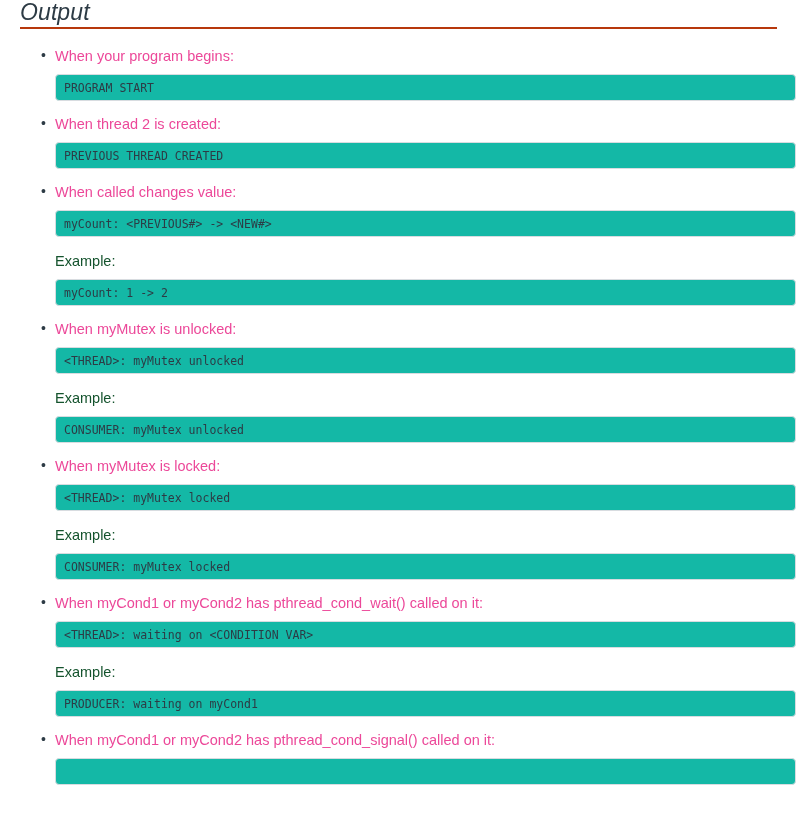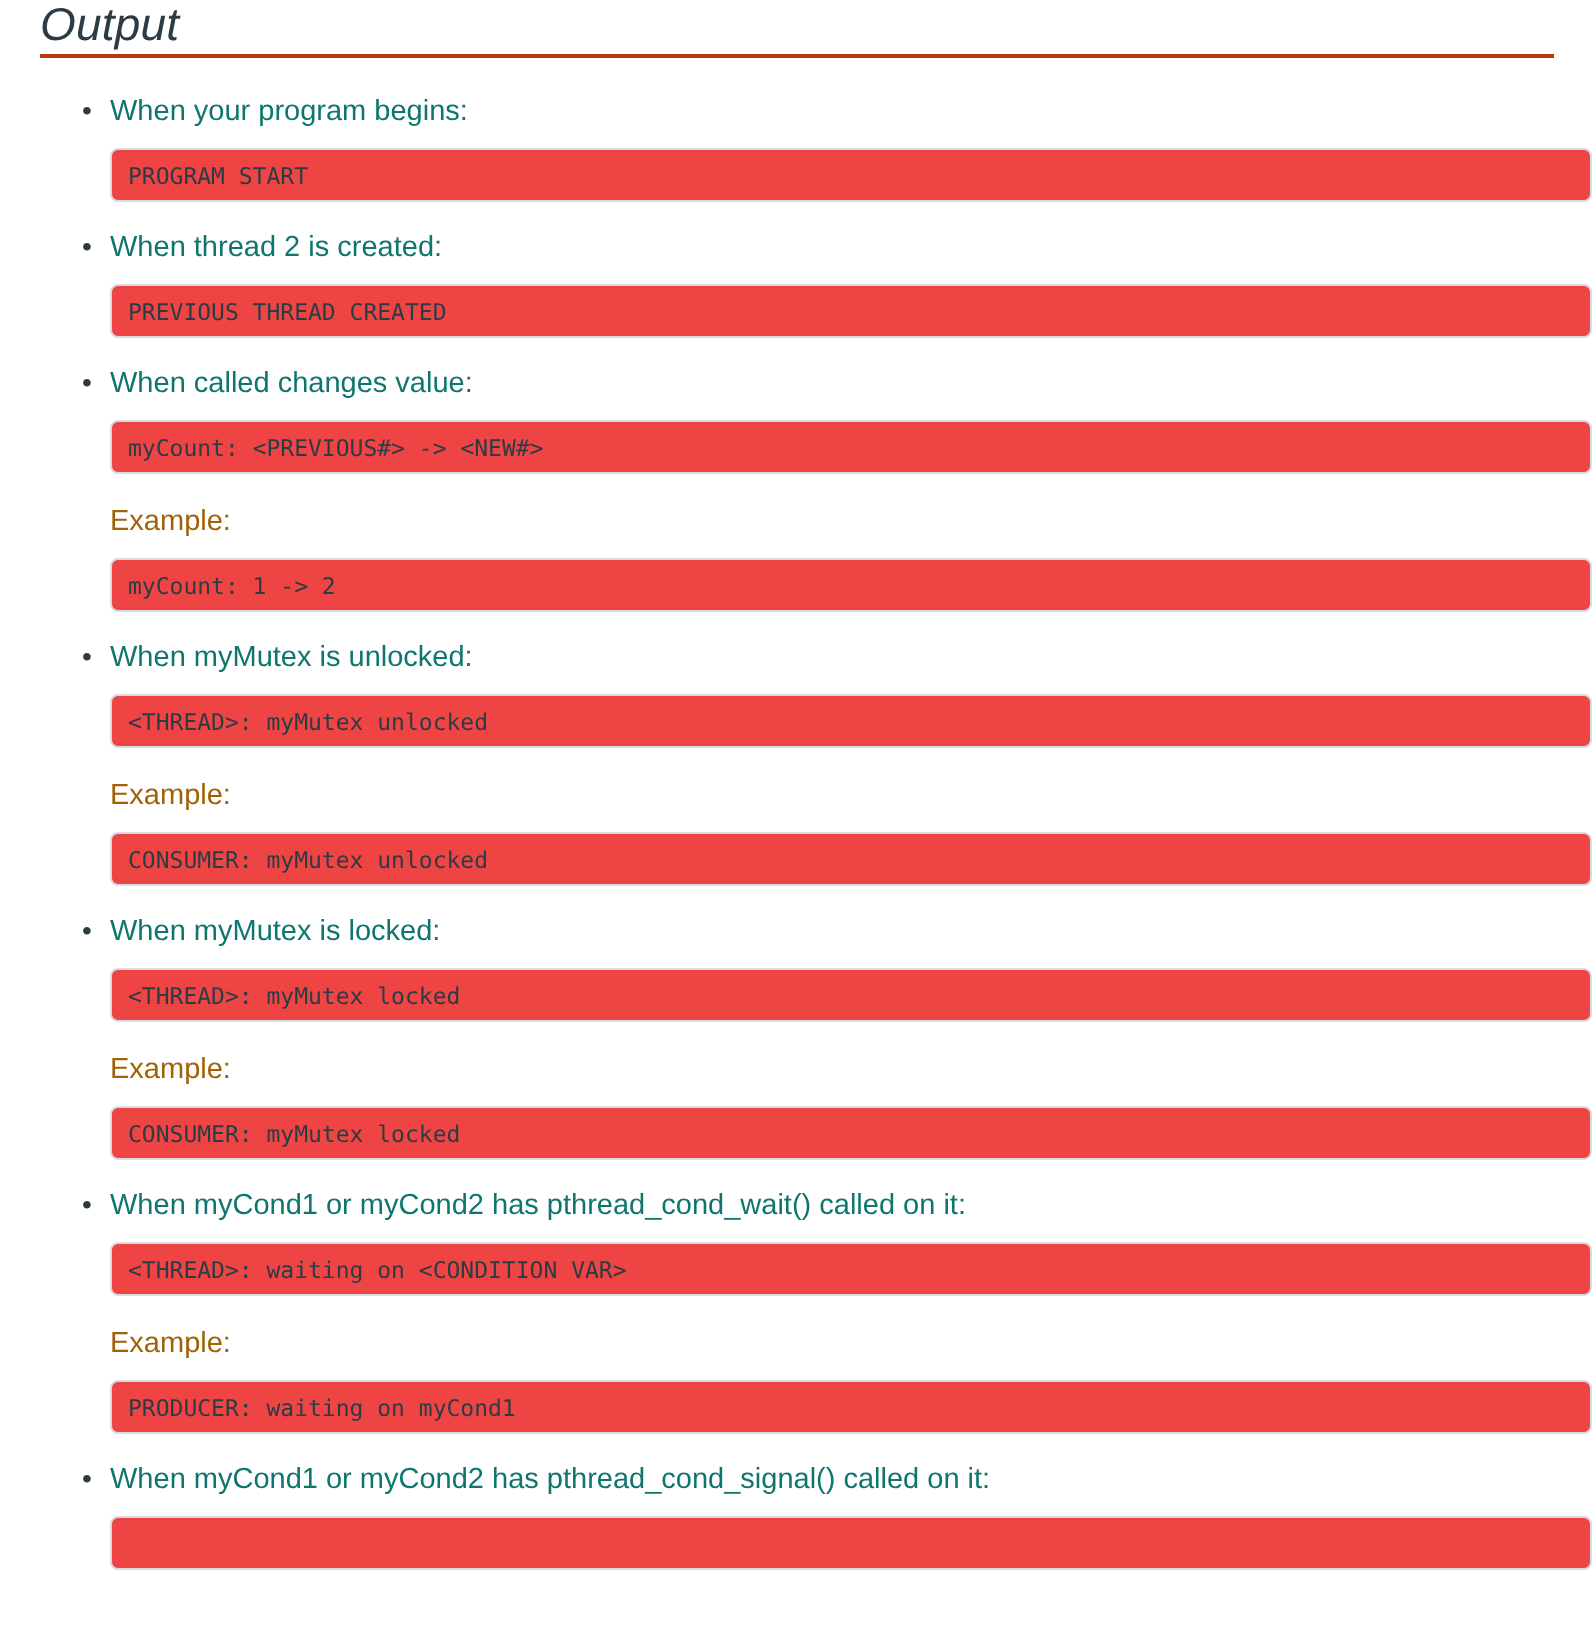--- a/index.html
+++ b/index.html
@@ -74,35 +74,35 @@
     left: 21px;
     top: -1px;
     font-size: 14px;
     line-height: 21px;
     color: #2d3b45;
   }
 
   .item-label {
     font-size: 14.5px;
     line-height: 21px;
-    color: #0f766e;
+    color: #ec4899;
     margin: 0;
   }
 
   .example-label {
     font-size: 14.5px;
     line-height: 21px;
-    color: #a16207;
+    color: #14532d;
     margin: 14px 0 0 0;
   }
 
   
   .code-box {
     margin-top: 7px;
-    background: #ef4444;
+    background: #14b8a6;
     border: 1px solid #d8dce0;
     border-radius: 4px;
     box-sizing: border-box;
     width: 741px;
     height: 27px;
     padding: 0 8px;
     display: flex;
     align-items: center;
     overflow: hidden;
   }

